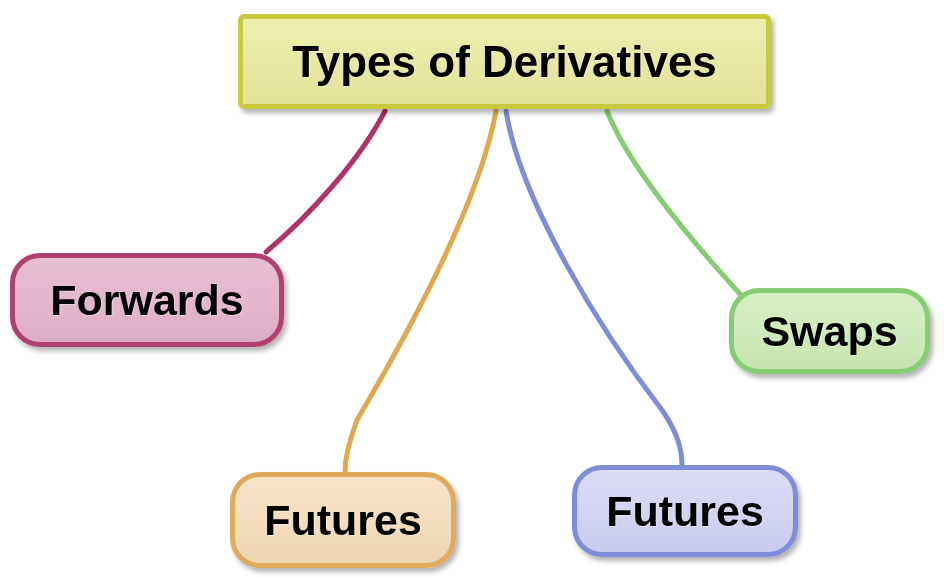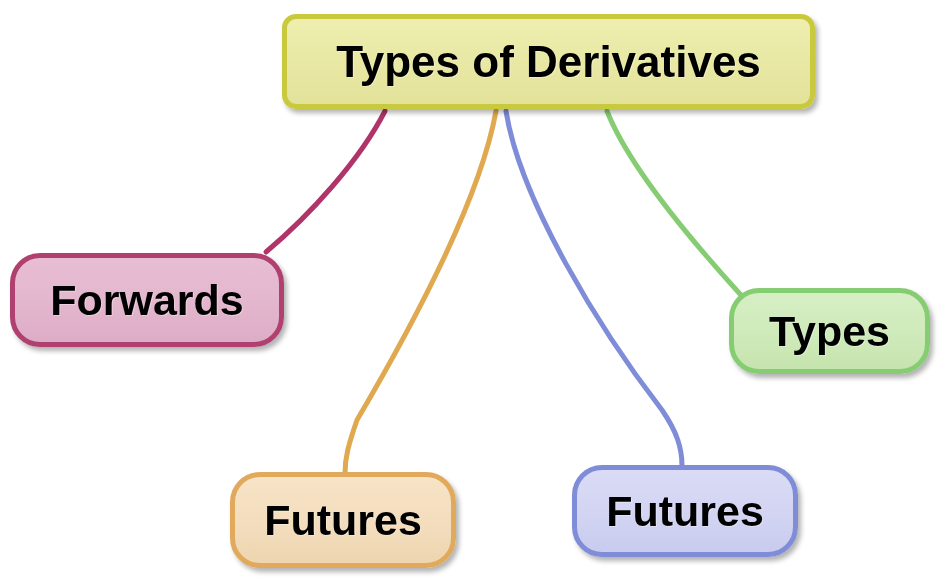--- a/index.html
+++ b/index.html
@@ -46,22 +46,21 @@
 
   
   #node-root {
     left: 238px;
     top: 14px;
     width: 533px;
     height: 95px;
     background: linear-gradient(to bottom, #eeeeaf 0%, #e8e8a4 55%, #e2e29a 100%);
     border-color: #c9c93d;
     border-width: 5px;
-    border-radius: 14px;
-    margin-left: 44px;
+    border-radius: 6px;
   }
   #node-root .node-label { font-size: 44px; }
 
   
   #node-forwards {
     left: 10px;
     top: 253px;
     width: 274px;
     height: 94px;
     background: linear-gradient(to bottom, #e8bed3 0%, #e3b6cd 55%, #ddadc6 100%);
@@ -128,16 +127,16 @@
 
   <div class="node" id="node-futures">
     <span class="node-label">Futures</span>
   </div>
 
   <div class="node" id="node-options">
     <span class="node-label">Futures</span>
   </div>
 
   <div class="node" id="node-swaps">
-    <span class="node-label">Types</span>
+    <span class="node-label">Swaps</span>
   </div>
 
 </div>
 
 </body></html>

